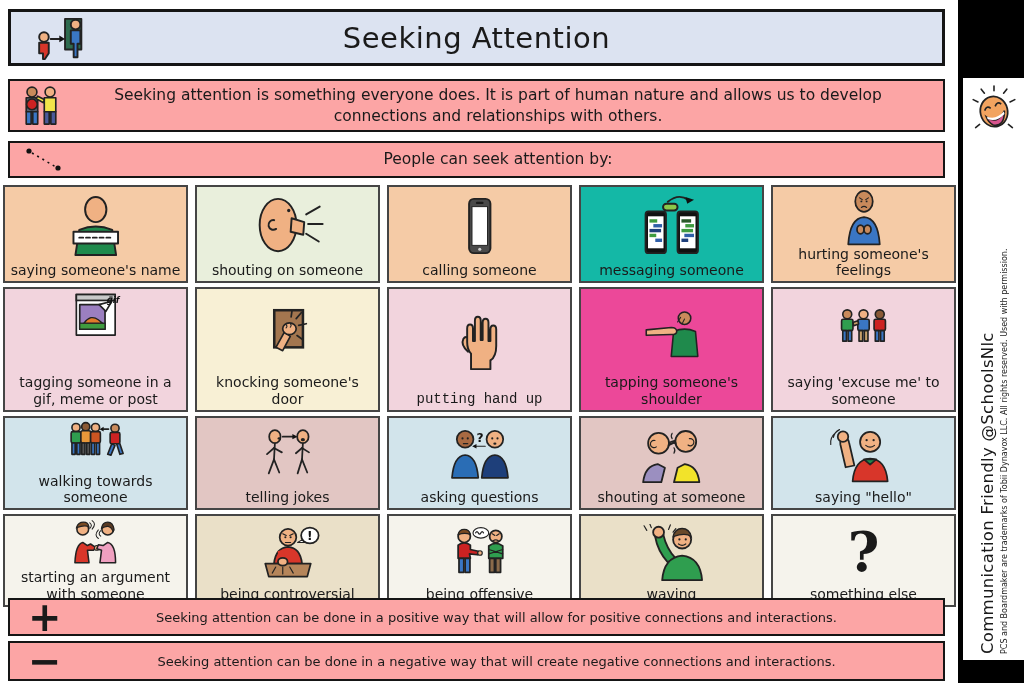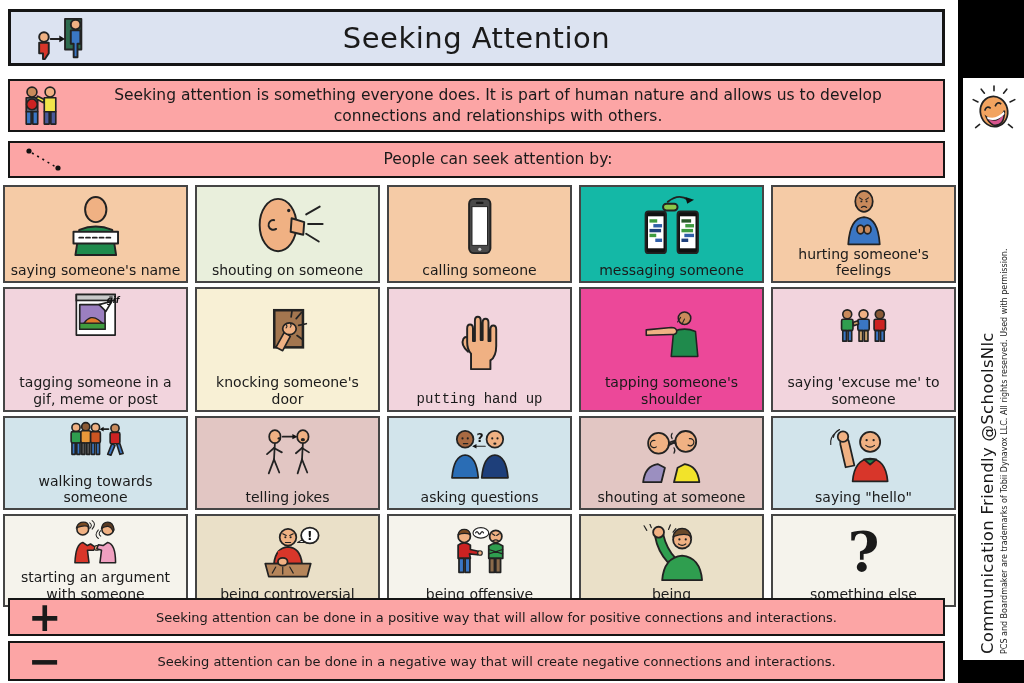--- a/index.html
+++ b/index.html
@@ -430,21 +430,21 @@
           <path class="sk1" d="M13,7 l-3,-5 M18,4 l-2,-5" fill="none"></path>
           <path class="sk1" d="M37,6 l2,-5 M42,9 l3,-4" fill="none"></path>
           <circle class="sk" cx="52" cy="17" r="10" fill="#f0b183"></circle>
           <path d="M42,14 Q44,5 52,5 Q60,5 62,14 Q56,9 42,14 Z" fill="#6a4a2a" stroke="#222" stroke-width="1.5"></path>
           <circle cx="49" cy="17" r="1.2" fill="#222"></circle>
             <circle cx="56" cy="17" r="1.2" fill="#222"></circle>
           <path class="sk1" d="M48,22 q4,3 8,0" fill="none"></path>
           <path class="sk" d="M30,62 Q32,37 52,35 Q72,37 74,62 Z" fill="#2f9e4f"></path>
         </svg>
       </div>
-      <div class="clabel">being</div>
+      <div class="clabel">waving</div>
     </div>
 
     <div class="cell" style="background: rgb(245, 243, 236);">
       <div class="cicon">
         <div class="qmark">?</div>
       </div>
       <div class="clabel">something else</div>
     </div>
 
   </div>

